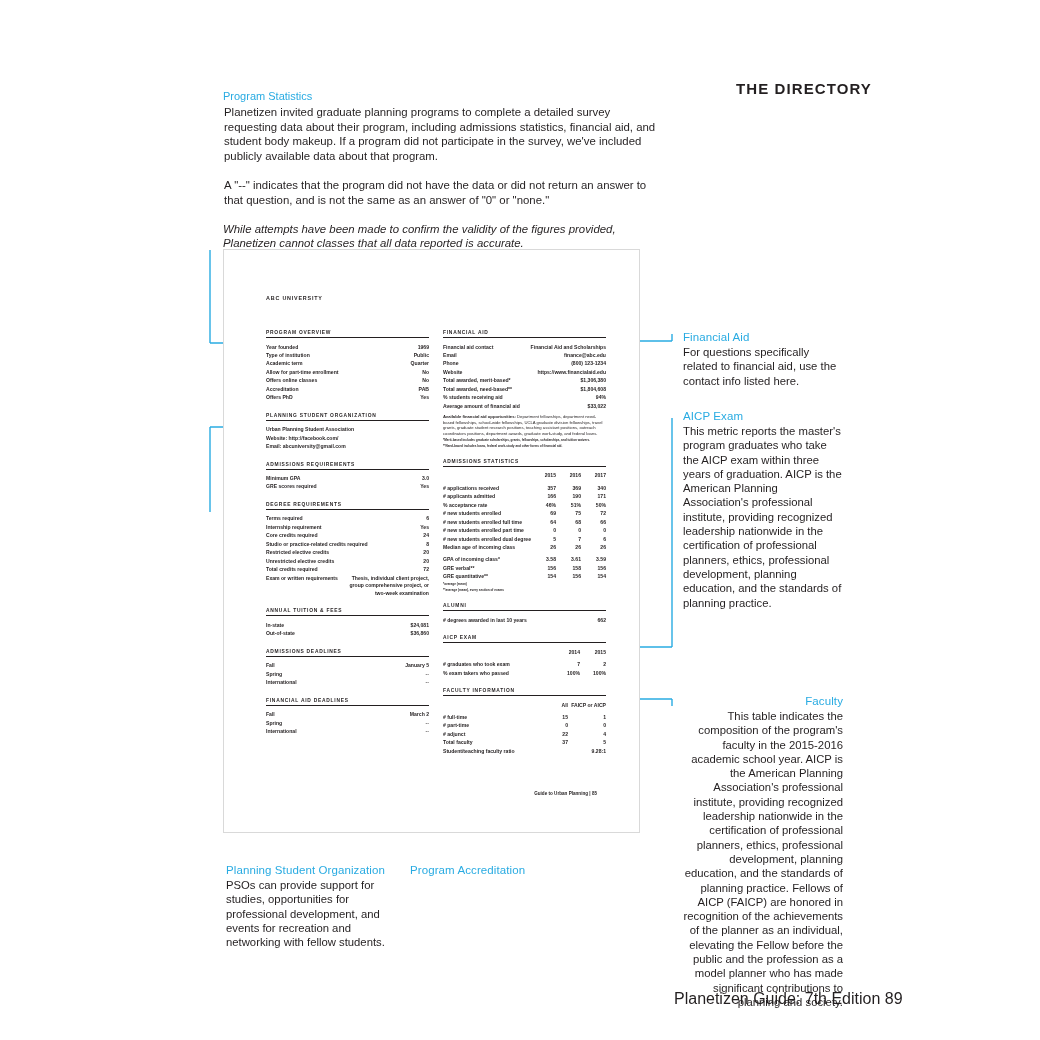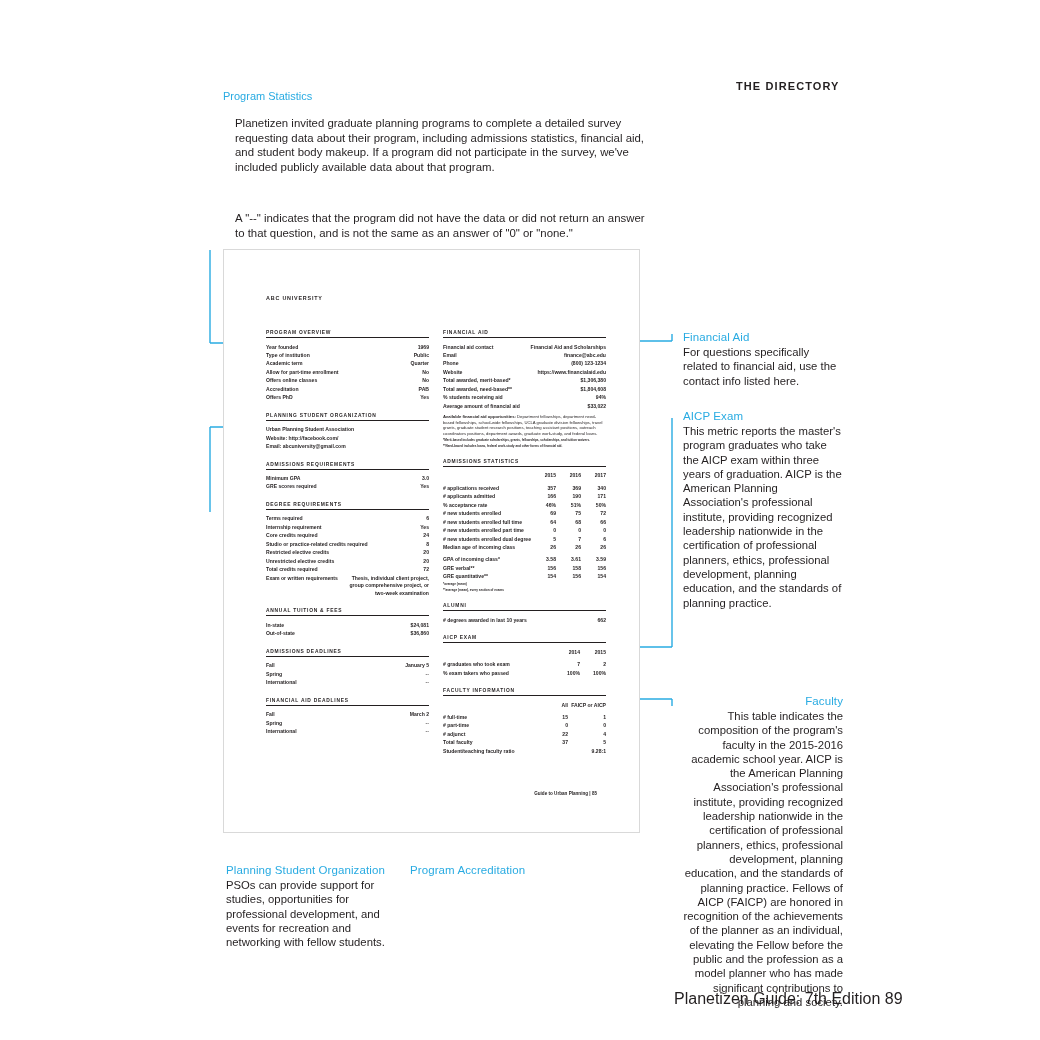--- a/index.html
+++ b/index.html
@@ -16,27 +16,27 @@
     color:#29abe2;font-size:11.5px;line-height:14px;margin-bottom:1px;
     letter-spacing:.1px;
   }
   .callout-body{
     font-size:11.3px;line-height:14.3px;color:#231f20;
   }
 
   
   #directory-header{
     position:absolute;left:736px;top:80px;
-    font-size:11px;font-weight:bold;letter-spacing:1.1px;color:#231f20;text-align:center;
+    font-size:15px;font-weight:bold;letter-spacing:1.1px;color:#231f20;text-align:center;
   }
 
   
   #intro{position:absolute;left:223px;top:89px;width:435px;}
   #intro .h{color:#29abe2;font-size:11px;line-height:15px;}
-  #intro p{margin:12px;font-size:11.4px;line-height:14.6px;}
+  #intro p{margin:1px;font-size:11.4px;line-height:14.6px;}
   #intro .gap{height:13px;}
   #intro .ital{font-style:italic;font-size:11.4px;line-height:14.6px;margin:0;}
 
   
   #guide-page{
     position:absolute;left:223px;top:249px;width:417px;height:584px;
     background:#fff;border:1px solid #d9d9d9;
     box-sizing:border-box;
   }
   #guide-inner{position:absolute;left:42px;top:45px;width:340px;}
@@ -134,20 +134,21 @@
   </svg>
 
   <div id="directory-header">THE DIRECTORY</div>
 
   <div id="intro">
     <div class="h">Program Statistics</div>
     <p>Planetizen invited graduate planning programs to complete a detailed survey requesting data about their program, including admissions statistics, financial aid, and student body makeup. If a program did not participate in the survey, we've included publicly available data about that program.</p>
     <div class="gap"></div>
     <p>A "--" indicates that the program did not have the data or did not return an answer to that question, and is not the same as an answer of "0" or "none."</p>
     <div class="gap"></div>
+    <p class="ital">While attempts have been made to confirm the validity of the figures provided,</p>
     <p class="ital">Planetizen cannot classes that all data reported is accurate.</p>
   </div>
 
   <div id="guide-page">
     <div id="guide-inner">
       <div class="uni-name">ABC UNIVERSITY</div>
 
       <div class="cols">
 
         <div class="col">

